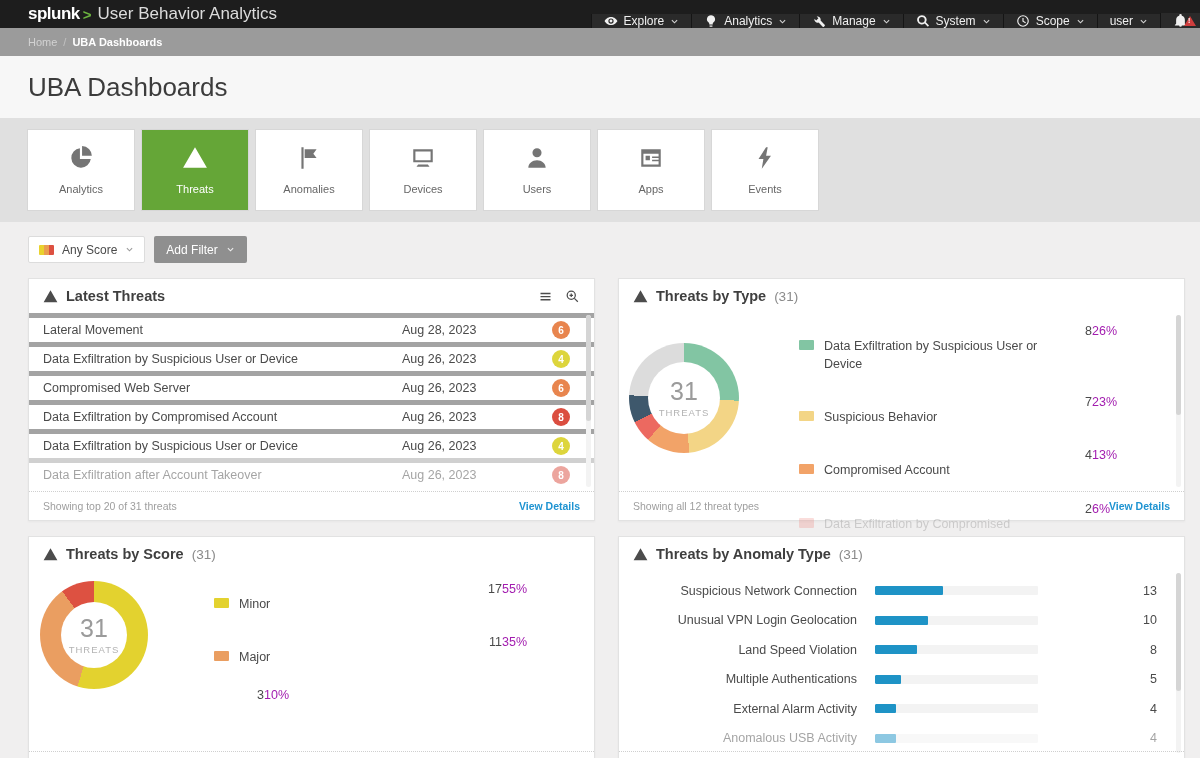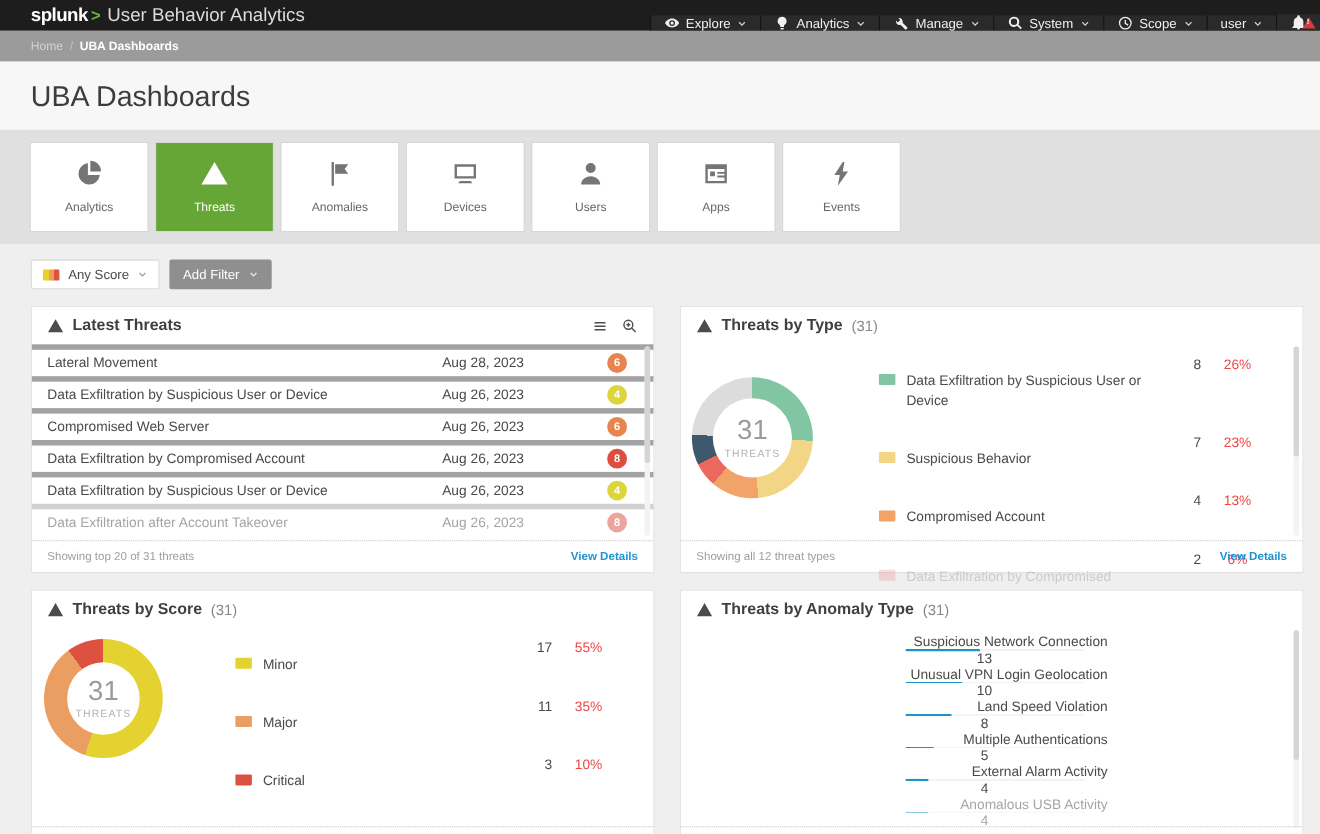--- a/index.html
+++ b/index.html
@@ -108,26 +108,26 @@
 
   
   .legend { position:absolute; display:flex; flex-direction:column; }
   .legend-b { left:180px; top:36px; right:26px; }
   .legend-c { left:185px; top:36px; right:26px; }
   .legend-entry { display:flex; align-items:flex-start; padding:9px 0 13px; cursor:pointer; }
   .legend-left { flex:1; display:flex; gap:10px; margin-top:13px; }
   .legend-swatch { width:15px; height:10px; border-radius:1px; margin-top:3px; flex:0 0 15px; }
   .legend-label { font-size:12.5px; color:#4a4a4a; line-height:1.45; max-width:232px; }
   .legend-value { width:50px; text-align:right; font-size:12.5px; color:#4a4a4a; }
-  .legend-pct { width:66px; text-align:center; font-size:12.5px; color:#ef4444; }
+  .legend-pct { width:66px; text-align:left; font-size:12.5px; color:#a21caf; }
   .legend-left.faded { opacity:.22; }
 
   
   .bars { padding-top:5px; }
-  .bar-row { height:29.5px; display:flex; align-items:center; padding:0 27px 0 14px;flex-direction:column; }
+  .bar-row { height:29.5px; display:flex; align-items:center; padding:0 27px 0 14px; }
   .bar-label { width:224px; text-align:right; font-size:12.5px; color:#4a4a4a; white-space:nowrap; }
   .bar-track { width:163px; height:9px; background:#f3f3f3; border-radius:1px; margin-left:18px;
     overflow:hidden; }
   .bar-fill { height:9px; border-radius:1px; }
   .bar-value { flex:1; text-align:right; font-size:12.5px; color:#4a4a4a; }
   .bar-row.faded { opacity:.5; }
 </style>
 </head>
 <body>
 
@@ -461,24 +461,20 @@
       </div>
       <div class="legend-entry">
         <span class="legend-left">
           <span class="legend-swatch" style="background: rgb(234, 158, 97);"></span>
           <span class="legend-label">Major</span>
         </span>
         <span class="legend-value">11</span>
         <span class="legend-pct">35%</span>
       </div>
       <div class="legend-entry">
-        <span class="legend-left">
-          <span class="legend-swatch" style="background: rgb(221, 81, 65);"></span>
-          <span class="legend-label">Critical</span>
-        </span>
         <span class="legend-value">3</span>
         <span class="legend-pct">10%</span>
       </div>
     </div>
   <div class="panel-footer"></div>
 </div>
 
 <div class="panel panel-d">
   <div class="panel-header">
     <span class="icon">

